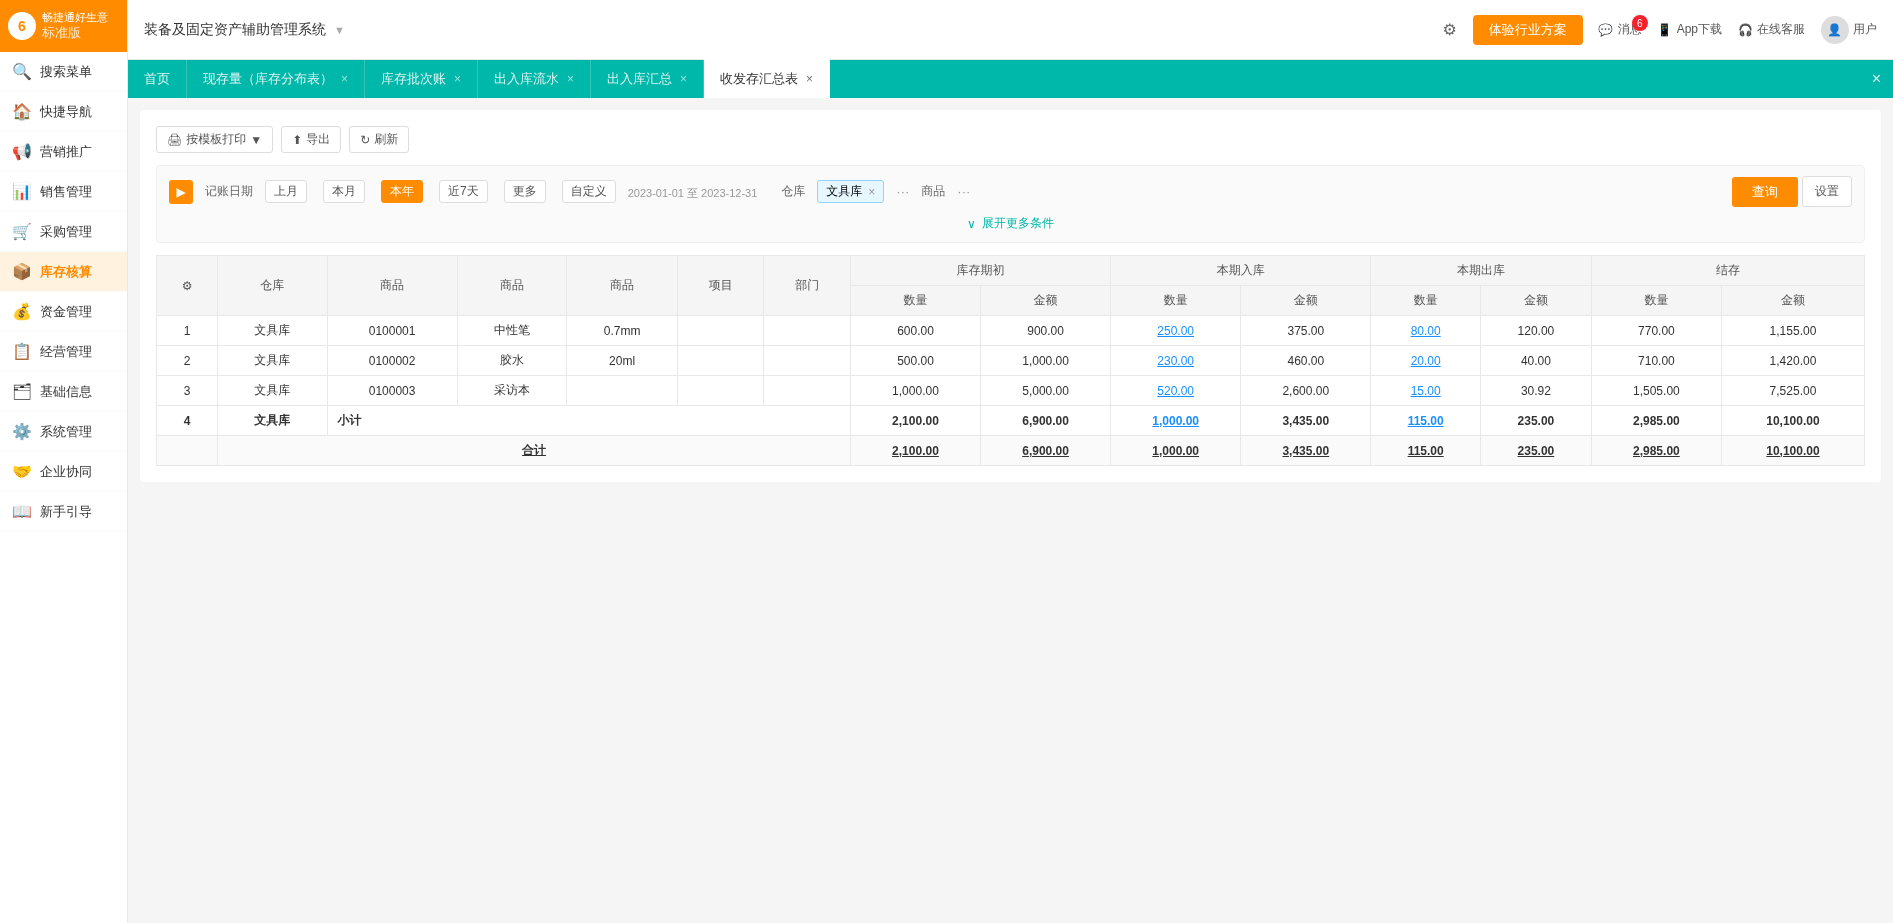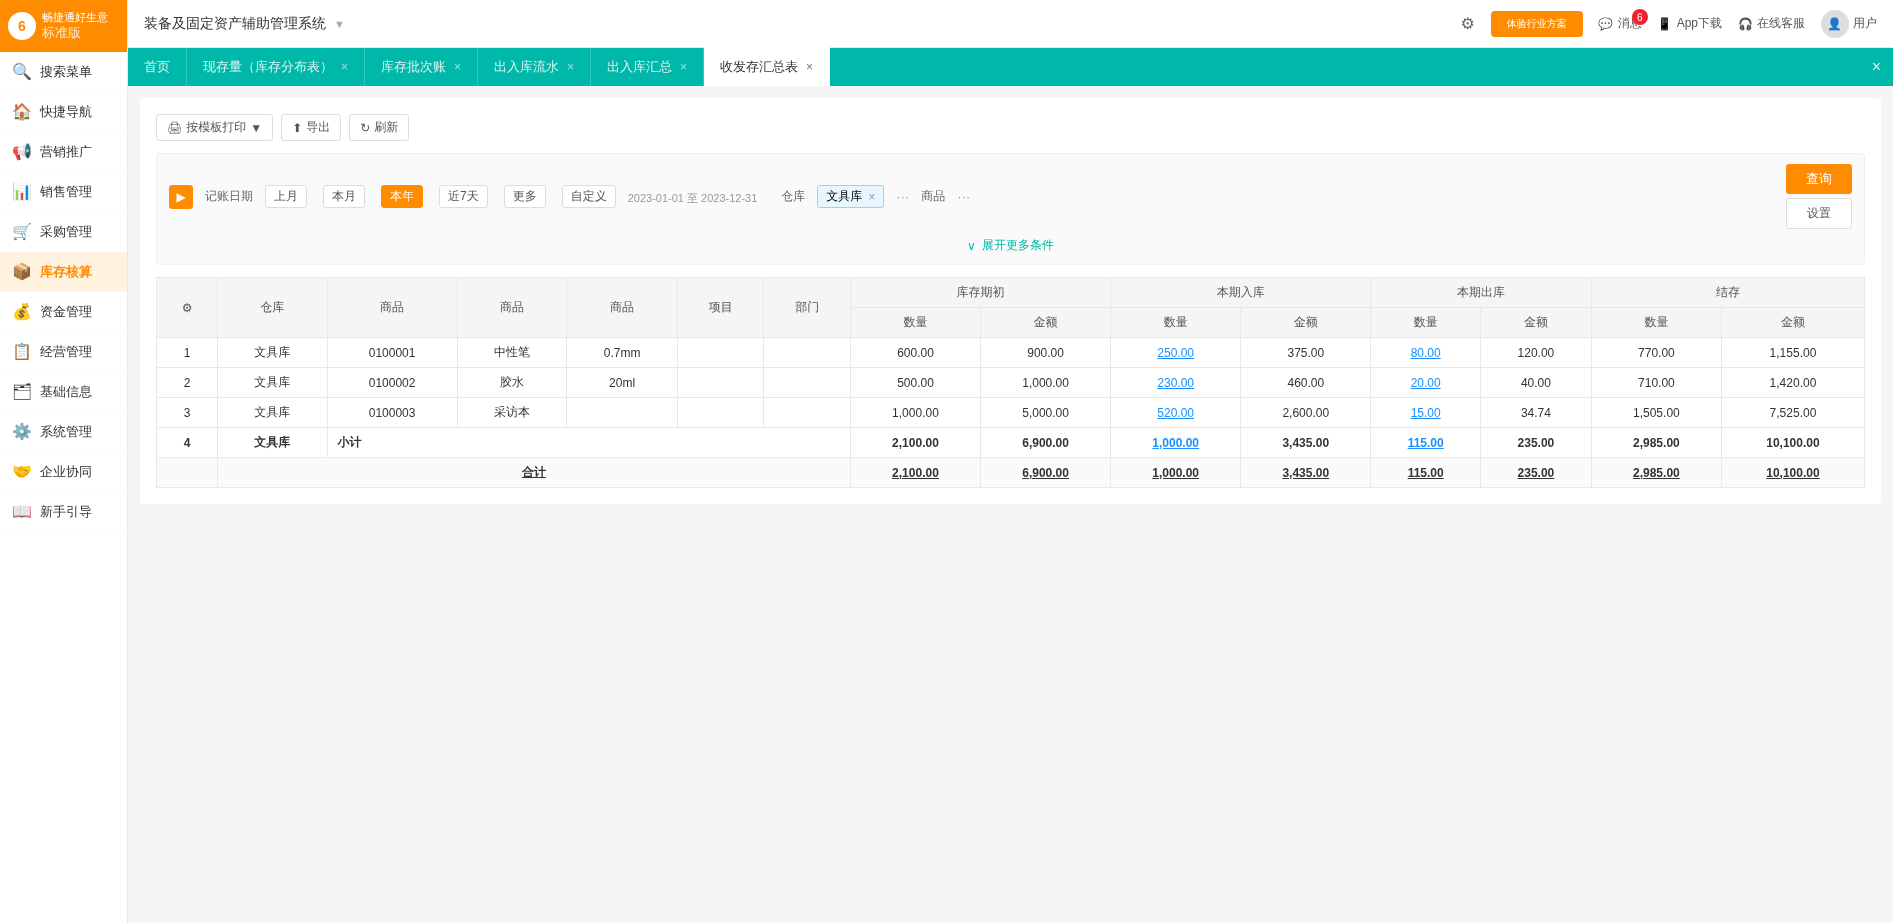--- a/index.html
+++ b/index.html
@@ -45,37 +45,37 @@
     
     .main {
       flex: 1;
       display: flex;
       flex-direction: column;
       overflow: hidden;
     }
 
     
     .top-header {
-      height: 48px;
+      height: 60px;
       background: #fff;
       border-bottom: 1px solid #e8e8e8;
       display: flex;
       align-items: center;
       padding: 0 16px;
       gap: 12px;
     }
     .system-title {
       font-size: 14px; color: #333; font-weight: 500;
       flex: 1;
       display: flex; align-items: center; gap: 8px;
     }
     .top-actions { display: flex; align-items: center; gap: 16px; }
     .try-btn {
       background: #ff8c00; color: #fff; border: none;
-      padding: 6px 16px; border-radius: 4px; cursor: pointer; font-size: 10px;
+      padding: 6px 16px; border-radius: 4px; cursor: pointer; font-size: 13px;
     }
     .top-icon-btn {
       display: flex; align-items: center; gap: 4px; color: #555; cursor: pointer; font-size: 12px; position: relative;
     }
     .badge {
       background: #f5222d; color: #fff; border-radius: 50%;
       width: 16px; height: 16px; font-size: 10px;
       display: flex; align-items: center; justify-content: center;
       position: absolute; top: -6px; right: -6px;
     }
@@ -172,21 +172,21 @@
     
     .query-btn {
       background: #ff8c00; color: #fff; border: none;
       padding: 6px 20px; border-radius: 3px; cursor: pointer; font-size: 13px;
     }
     .settings-btn {
       border: 1px solid #ddd; background: #fff; color: #555;
       padding: 6px 12px; border-radius: 3px; cursor: pointer; font-size: 12px;
     }
     .query-area {
-      display: flex; flex-direction: column; gap: 4px; 
+      display: flex; flex-direction: row; gap: 4px; align-items: flex-end;
     }
 
     
     .table-wrap { overflow-x: auto; }
     table {
       width: 100%; border-collapse: collapse; font-size: 12px;
     }
     th, td {
       border: 1px solid #e8e8e8;
       padding: 6px 10px;
@@ -461,21 +461,21 @@
       <td>0100003</td>
       <td>采访本</td>
       <td></td>
       <td></td>
       <td></td>
       <td>1,000.00</td>
       <td>5,000.00</td>
       <td><span class="underline">520.00</span></td>
       <td>2,600.00</td>
       <td><span class="underline">15.00</span></td>
-      <td>34.74</td>
+      <td>30.92</td>
       <td>1,505.00</td>
       <td>7,525.00</td>
     </tr>
               <tr class="row-bold">
       <td>4</td>
       <td>文具库</td>
       <td colspan="5" style="text-align:left;">小计</td>
       <td>2,100.00</td>
       <td>6,900.00</td>
       <td><span class="underline">1,000.00</span></td>

